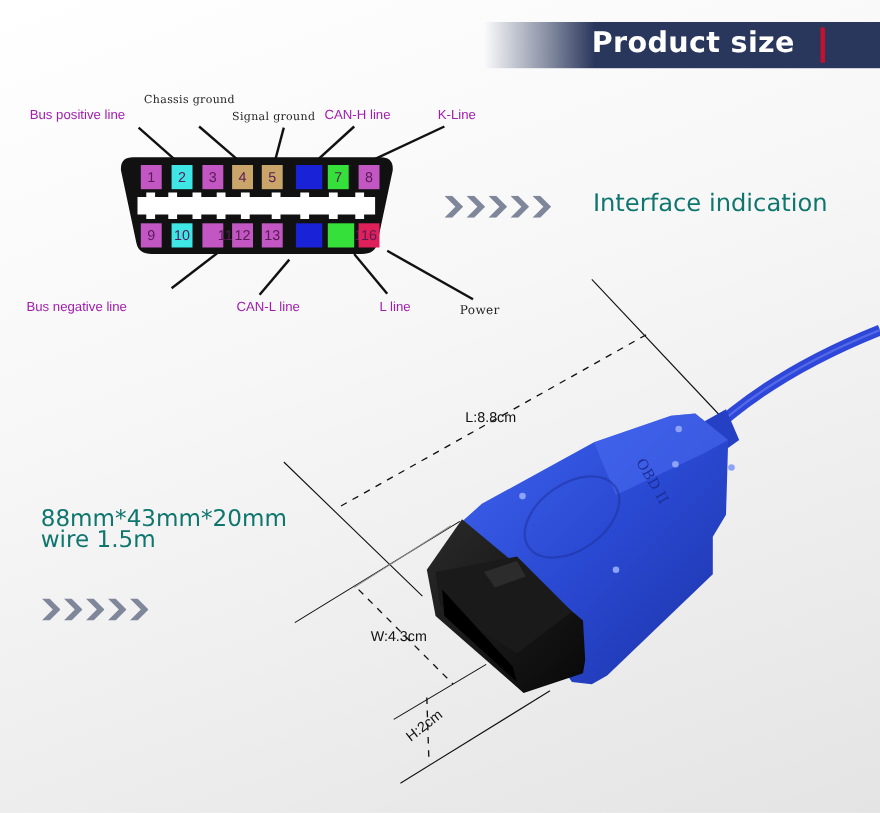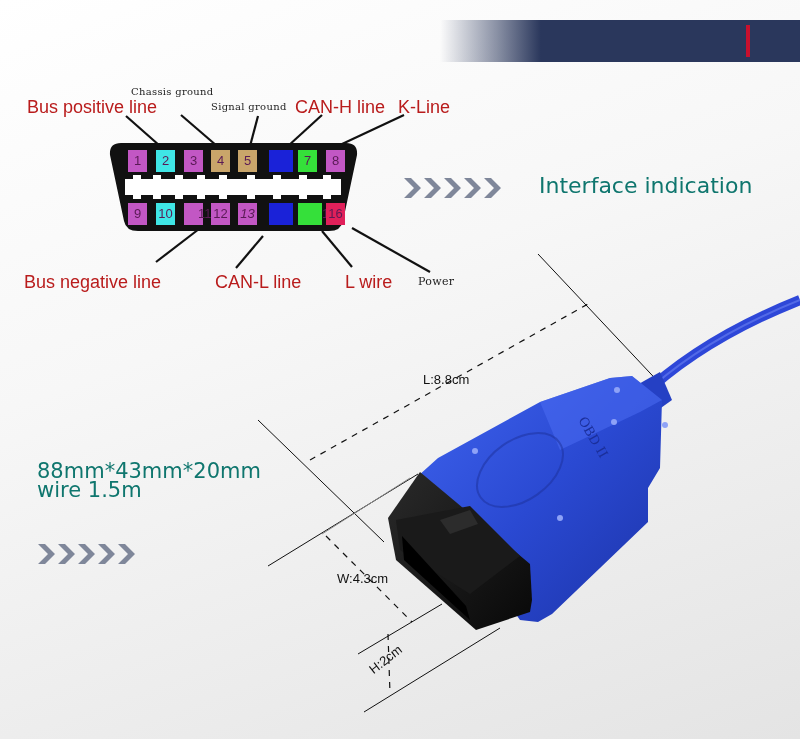--- a/index.html
+++ b/index.html
@@ -19,21 +19,21 @@
   .banner-title {
     position: absolute; left: 98px; top: 4px;
     color: #ffffff; font-weight: bold; font-size: 26px; letter-spacing: 0.3px;
     font-family: "DejaVu Sans", sans-serif;
   }
   .banner-bar {
     position: absolute; left: 306px; top: 5px; width: 4px; height: 32px; background: #c8102e;
   }
 
   
-  .lbl-sans { font-family: "Liberation Sans", sans-serif; font-size: 18px; color: #b91c1c; white-space: nowrap; }
+  .lbl-sans { font-family: "Liberation Sans", sans-serif; font-size: 12px; color: #a21caf; white-space: nowrap; }
   .lbl-serif { font-family: "DejaVu Serif", serif; font-size: 10px; color: #222; white-space: nowrap; letter-spacing: 0.3px; }
 
   
   .connector {
     position: absolute; left: 107px; top: 141px; width: 253px; height: 92px;
   }
   .pin {
     position: absolute; width: 19px; height: 22px; font-family: "Liberation Sans", sans-serif;
     font-size: 13px; line-height: 22px; text-align: center; color: #5a1a55;
   }
@@ -42,20 +42,21 @@
 
   .chev-row { position: absolute; display: flex; gap: 3px; }
   .chev { width: 17px; height: 20px; }
 
   .dim-label { font-family: "Liberation Sans", sans-serif; font-size: 13px; color: #111; white-space: nowrap; }
 </style>
 </head>
 <body>
 
 <div class="banner">
+  <span class="banner-title">Product size</span>
   <span class="banner-bar"></span>
 </div>
 
 <svg class="abs" style="left:0;top:0" width="800" height="739">
   <g stroke="#111" stroke-width="2.2" fill="none">
     <line x1="126" y1="116" x2="160" y2="146"></line>
     <line x1="181" y1="115" x2="217" y2="146"></line>
     <line x1="258" y1="116" x2="249" y2="150"></line>
     <line x1="322" y1="115" x2="276" y2="157"></line>
     <line x1="404" y1="115" x2="310" y2="159"></line>
@@ -86,29 +87,29 @@
   <div class="pin" style="left: 104px; top: 9px; background: rgb(201, 165, 106);"><span>4</span></div>
   <div class="pin" style="left: 131px; top: 9px; background: rgb(201, 165, 106);"><span>5</span></div>
   <div class="pin" style="left: 162px; top: 9px; width: 24px; background: rgb(26, 34, 216);"></div>
   <div class="pin" style="left: 191px; top: 9px; background: rgb(53, 224, 58);"><span>7</span></div>
   <div class="pin" style="left: 219px; top: 9px; background: rgb(194, 87, 196);"><span>8</span></div>
 
   <div class="pin" style="left: 21px; top: 62px; background: rgb(194, 87, 196);"><span>9</span></div>
   <div class="pin" style="left: 49px; top: 62px; background: rgb(63, 230, 230);"><span>10</span></div>
   <div class="pin" style="left: 77px; top: 62px; background: rgb(194, 87, 196); padding-left: 14px;"><span>11</span></div>
   <div class="pin" style="left: 104px; top: 62px; background: rgb(194, 87, 196);"><span>12</span></div>
-  <div class="pin" style="left: 131px; top: 62px; background: rgb(194, 87, 196); font-style: italic;"><span>13</span></div>
+  <div class="pin" style="left: 131px; top: 62px; background: rgb(194, 87, 196);"><span>13</span></div>
   <div class="pin" style="left: 162px; top: 62px; width: 24px; background: rgb(26, 34, 216);"></div>
   <div class="pin" style="left: 191px; top: 62px; background: rgb(53, 224, 58); padding-left: 24px;"><span>15</span></div>
   <div class="pin" style="left: 219px; top: 62px; background: rgb(224, 32, 90);"><span>16</span></div>
 </div>
 
 <span class="abs lbl-sans" style="left:24px;top:272px">Bus negative  line</span>
 <span class="abs lbl-sans" style="left:215px;top:272px">CAN-L line</span>
-<span class="abs lbl-sans" style="left:345px;top:272px">L wire</span>
+<span class="abs lbl-sans" style="left:345px;top:272px">L line</span>
 <span class="abs lbl-serif" style="left:418px;top:275px;font-size:11px">Power</span>
 
 <div class="chev-row" style="left:404px;top:178px">
   <svg class="chev" viewBox="0 0 17 20">
       <path d="M0 0 L7 0 L17 10 L7 20 L0 20 L10 10 Z" fill="#7f879a"></path>
     </svg>
   <svg class="chev" viewBox="0 0 17 20">
       <path d="M0 0 L7 0 L17 10 L7 20 L0 20 L10 10 Z" fill="#7f879a"></path>
     </svg>
   <svg class="chev" viewBox="0 0 17 20">

